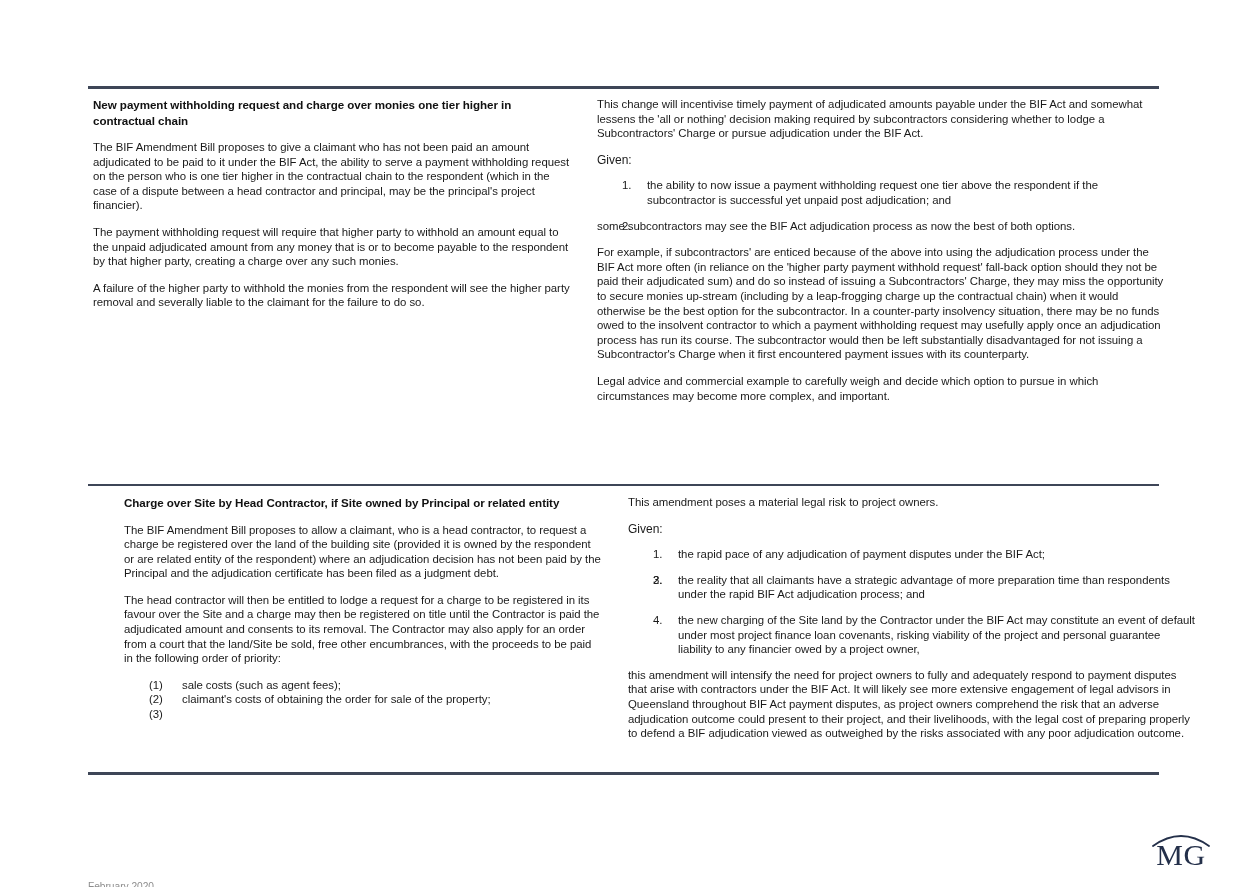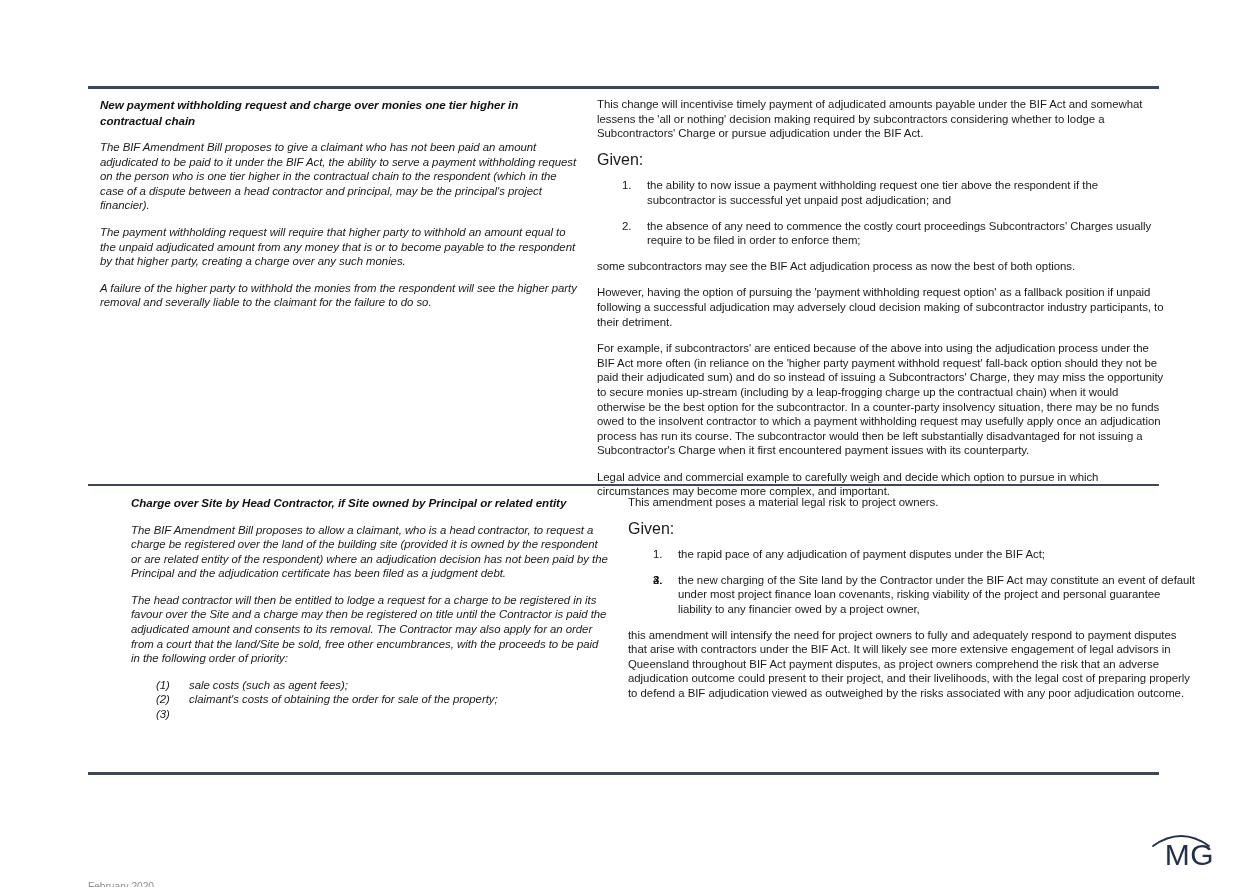--- a/index.html
+++ b/index.html
@@ -42,23 +42,22 @@
     position: absolute;
     left: 88px;
     top: 772px;
     width: 1071px;
     height: 3px;
     background: #3e4657;
   }
 
   .col-left {
     position: absolute;
-    left: 100px;
+    left: 93px;
     width: 477px;
-    font-style: italic;
   }
   .col-right {
     position: absolute;
     left: 597px;
     width: 568px;
   }
 
   .sec1 { top: 97px; }
   .sec2 { top: 495px; margin-left: 31px; }
 
@@ -74,21 +73,21 @@
   p.body {
     font-size: 11.4px;
     line-height: 14.6px;
     margin: 0 0 12px 0;
     color: #1a1a1a;
     letter-spacing: -0.04px;
   }
   p.body:last-child { margin-bottom: 0; }
 
   p.given {
-    font-size: 16px;
+    font-size: 12px;
     line-height: 14.6px;
     margin: 0 0 11px 0;
   }
 
   
   ol.num-list {
     list-style: none;
     margin: 0 0 11px 0;
     padding: 0;
   }
@@ -148,22 +147,22 @@
     top: 828px;
     width: 66px;
     height: 46px;
   }
   .logo svg { display: block; }
   .logo-text {
     position: absolute;
     left: 0;
     top: 12px;
     width: 66px;
-    text-align: right;
-    font-family: Liberation Sans, sans-serif;
+    text-align: center;
+    font-family: Liberation Serif, serif;
     font-size: 30px;
     line-height: 30px;
     color: #24304a;
     letter-spacing: 0.5px;
   }
   .logo-arc {
     position: absolute;
     left: 3px;
     top: 0px;
   }
@@ -188,26 +187,24 @@
     <p class="body">This change will incentivise timely payment of adjudicated amounts payable under the BIF Act and somewhat lessens the 'all or nothing' decision making required by subcontractors considering whether to lodge a Subcontractors' Charge or pursue adjudication under the BIF Act.</p>
     <p class="given">Given:</p>
 
     <ol class="num-list">
       <li>
         <span class="marker">1.</span>
         <span>the ability to now issue a payment withholding request one tier above the respondent if the subcontractor is successful yet unpaid post adjudication; and</span>
       </li>
       <li>
         <span class="marker">2.</span>
-        <span>the absence of any need to commence the costly court proceedings Subcontractors' Charges usually require to be filed in order to enforce them;</span>
       </li>
     </ol>
 
     <p class="body">some subcontractors may see the BIF Act adjudication process as now the best of both options.</p>
-    <p class="body">However, having the option of pursuing the 'payment withholding request option' as a fallback position if unpaid following a successful adjudication may adversely cloud decision making of subcontractor industry participants, to their detriment.</p>
     <p class="body">For example, if subcontractors' are enticed because of the above into using the adjudication process under the BIF Act more often (in reliance on the 'higher party payment withhold request' fall-back option should they not be paid their adjudicated sum) and do so instead of issuing a Subcontractors' Charge, they may miss the opportunity to secure monies up-stream (including by a leap-frogging charge up the contractual chain) when it would otherwise be the best option for the subcontractor. In a counter-party insolvency situation, there may be no funds owed to the insolvent contractor to which a payment withholding request may usefully apply once an adjudication process has run its course. The subcontractor would then be left substantially disadvantaged for not issuing a Subcontractor's Charge when it first encountered payment issues with its counterparty.</p>
     <p class="body">Legal advice and commercial example to carefully weigh and decide which option to pursue in which circumstances may become more complex, and important.</p>
   </div>
 
   <div class="col-left sec2">
     <h2 class="heading">Charge over Site by Head Contractor, if Site owned by Principal or related entity</h2>
     <p class="body">The BIF Amendment Bill proposes to allow a claimant, who is a head contractor, to request a charge be registered over the land of the building site (provided it is owned by the respondent or are related entity of the respondent) where an adjudication decision has not been paid by the Principal and the adjudication certificate has been filed as a judgment debt.</p>
     <p class="body">The head contractor will then be entitled to lodge a request for a charge to be registered in its favour over the Site and a charge may then be registered on title until the Contractor is paid the adjudicated amount and consents to its removal. The Contractor may also apply for an order from a court that the land/Site be sold, free other encumbrances, with the proceeds to be paid in the following order of priority:</p>
 
     <ol class="paren-list">
@@ -232,20 +229,21 @@
     <ol class="num-list">
       <li>
         <span class="marker">1.</span>
         <span>the rapid pace of any adjudication of payment disputes under the BIF Act;</span>
       </li>
       <li>
         <span class="marker">2.</span>
       </li>
       <li>
         <span class="marker">3.</span>
+        <span>the reality that all claimants have a strategic advantage of more preparation time than respondents under the rapid BIF Act adjudication process; and</span>
       </li>
       <li>
         <span class="marker">4.</span>
         <span>the new charging of the Site land by the Contractor under the BIF Act may constitute an event of default under most project finance loan covenants, risking viability of the project and personal guarantee liability to any financier owed by a project owner,</span>
       </li>
     </ol>
 
     <p class="body">this amendment will intensify the need for project owners to fully and adequately respond to payment disputes that arise with contractors under the BIF Act. It will likely see more extensive engagement of legal advisors in Queensland throughout BIF Act payment disputes, as project owners comprehend the risk that an adverse adjudication outcome could present to their project, and their livelihoods, with the legal cost of preparing properly to defend a BIF adjudication viewed as outweighed by the risks associated with any poor adjudication outcome.</p>
   </div>
 

